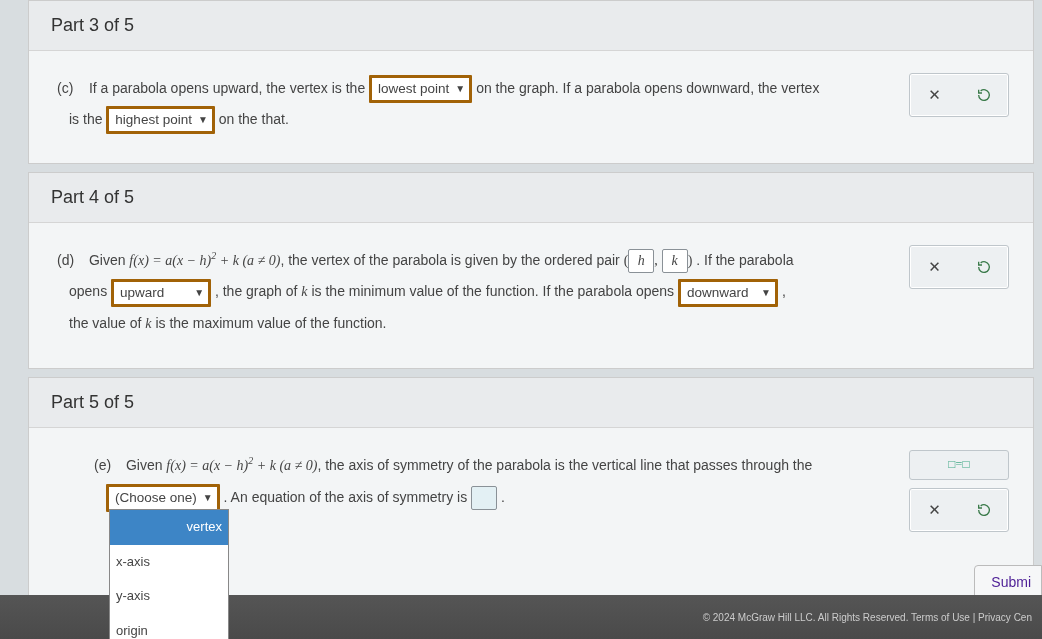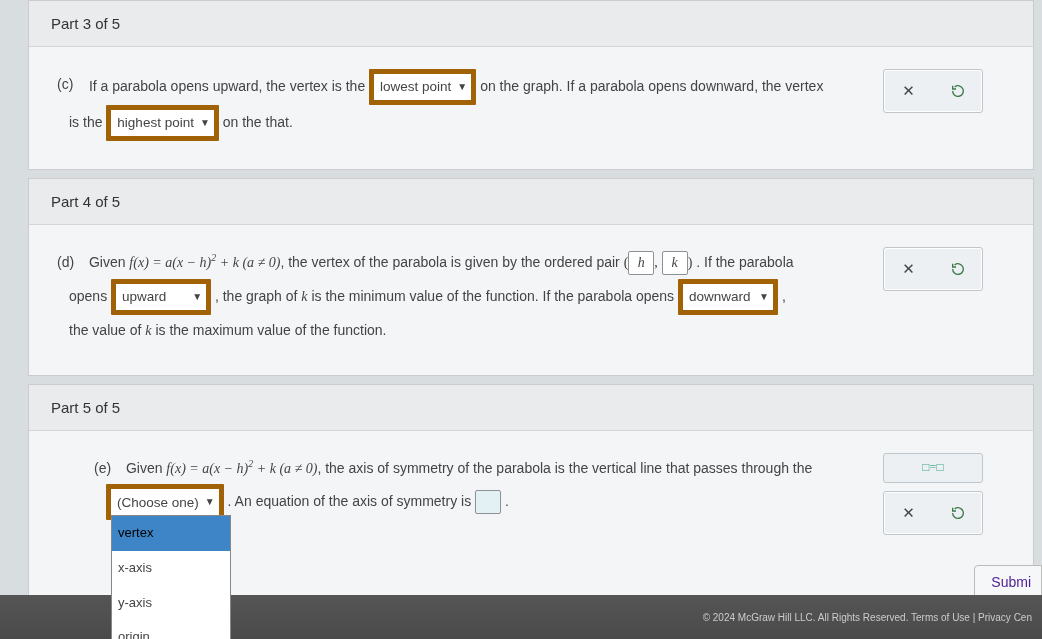--- a/index.html
+++ b/index.html
@@ -18,25 +18,25 @@
   }
   .page {
     background: #f3f5f6;
     border: 1px solid #ccc;
     margin: 0 0 8px 0;
   }
   .part-header {
     background: #e9ebed;
     padding: 14px 22px;
     border-bottom: 1px solid #d5d5d5;
-    font-size: 15px;
+    font-size: 18px;
     color: #333;
   }
   .part-body {
-    padding: 22px 40px 28px 28px;
+    padding: 22px 14px 28px 28px;
     position: relative;
   }
   .content-row {
     display: flex;
     align-items: flex-start;
   }
   .content-text {
     flex: 1;
     line-height: 2.2;
     color: #444;
@@ -76,26 +76,26 @@
     align-items: center;
     justify-content: center;
     font-size: 15px;
     cursor: pointer;
   }
   .x-btn { color: #444; }
   .reset-btn svg { stroke: #3a7a4a; fill: none; stroke-width: 2; }
   .dropdown {
     display: inline-flex;
     align-items: center;
-    border: 5px solid #a16207;
+    border: 3px solid #a16207;
     background: #fff;
     padding: 1px 4px 1px 6px;
     font-size: 13.5px;
     vertical-align: middle;
-    height: 36px;
+    height: 28px;
     border-radius: 1px;
     position: relative;
   }
   .dropdown .tri {
     margin-left: 6px;
     font-size: 10px;
   }
   .blank-box {
     display: inline-flex;
     align-items: center;
@@ -138,21 +138,22 @@
     min-width: 120px;
     z-index: 5;
     font-size: 13px;
   }
   .dd-list div {
     padding: 3px 6px;
     cursor: pointer;
   }
   .dd-list div.selected {
     background: #3d85c6;
-    color: #000000;
+    color: #ffffff;
+    text-align: right;
   }
   .footer {
     position: absolute;
     bottom: 0;
     right: 0;
     width: 100%;
     height: 44px;
     background: linear-gradient(#555, #4a4a4a);
     color: #ccc;
     font-size: 10px;

